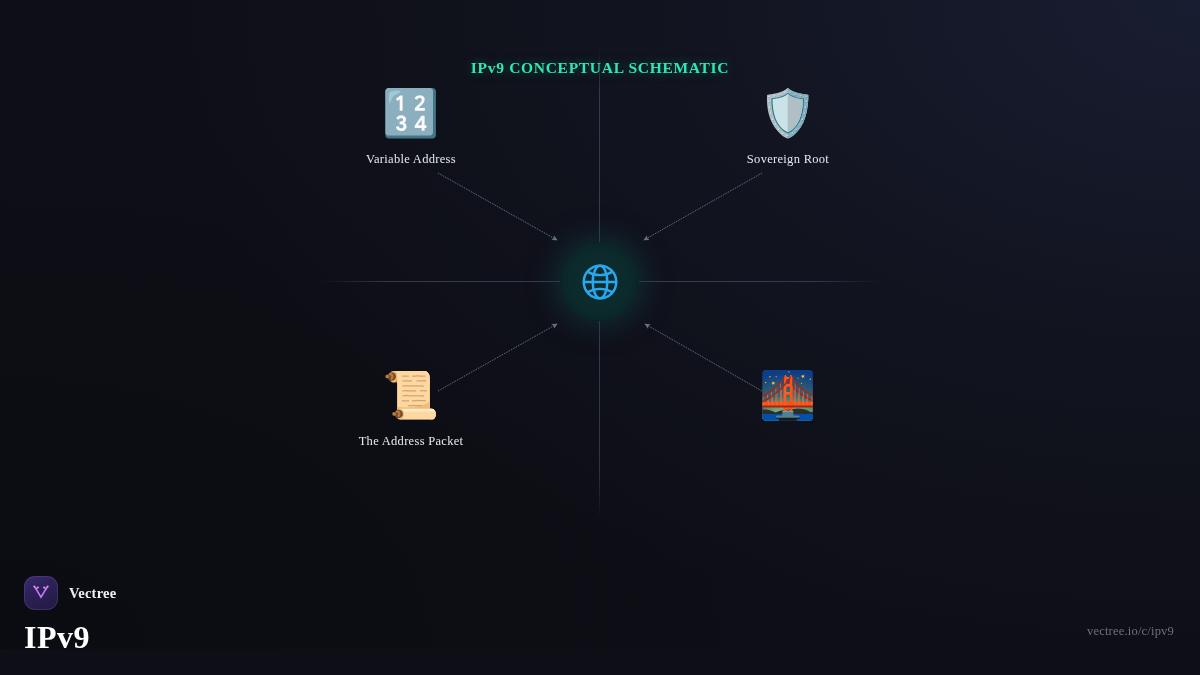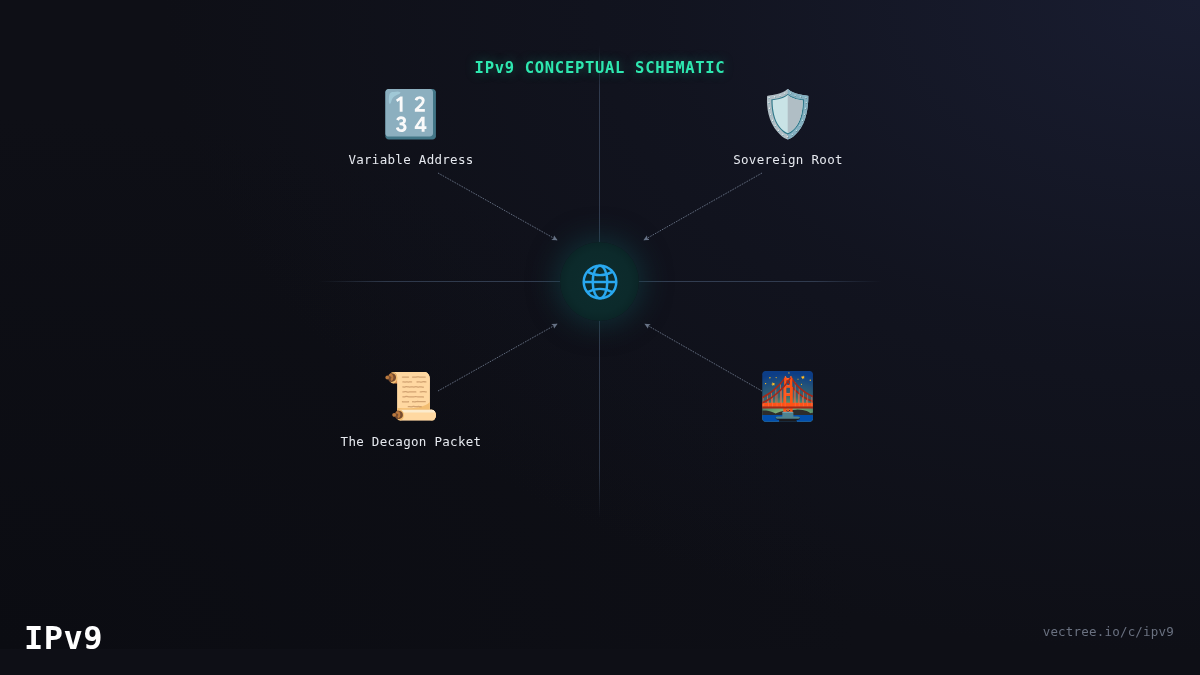--- a/index.html
+++ b/index.html
@@ -16,20 +16,21 @@
 
   #stage {
     position: relative;
     width: 1200px;
     height: 649px;
     background:
       radial-gradient(120% 140% at 100% 0%, #191d31 0%, #14172690 38%, #0e0f1600 72%),
       radial-gradient(130% 150% at 0% 100%, #0b0c12 0%, #0e0f16 55%),
       linear-gradient(135deg, #121422 0%, #0f111a 55%, #0d0e14 100%);
     overflow: hidden;
+    font-family: Liberation Serif, serif;
   }
 
   
   .axis-h {
     position: absolute;
     left: 318px;
     top: 281px;
     width: 564px;
     height: 1px;
     background: linear-gradient(to right,
@@ -206,25 +207,45 @@
     <div class="nlabel">Variable Address</div>
   </div>
 
   <div class="node node-tr">
     <span class="glyph">🛡️</span>
     <div class="nlabel">Sovereign Root</div>
   </div>
 
   <div class="node node-bl">
     <span class="glyph">📜</span>
-    <div class="nlabel">The Decagon Packet</div>
+    <div class="nlabel">The Address Packet</div>
   </div>
 
   <div class="node node-br">
     <span class="glyph">🌉</span>
   </div>
 
+  <div class="brand-row">
+    <div class="brand-logo">
+      <svg width="20" height="20" viewBox="0 0 24 24">
+        <g stroke="#c77bf0" stroke-width="1.9" fill="none" stroke-linecap="round">
+          <path d="M6 7 L12 17 L18 7"></path>
+          <path d="M6 7 L4.2 4.6"></path>
+          <path d="M6 7 L8.2 5.4"></path>
+          <path d="M18 7 L19.8 4.6"></path>
+          <path d="M18 7 L15.8 5.4"></path>
+        </g>
+        <g fill="#d98df5">
+          <circle cx="4.0" cy="4.3" r="1.25"></circle>
+          <circle cx="8.4" cy="5.1" r="1.05"></circle>
+          <circle cx="20.0" cy="4.3" r="1.25"></circle>
+          <circle cx="15.6" cy="5.1" r="1.05"></circle>
+        </g>
+      </svg>
+    </div>
+    <div class="brand-name">Vectree</div>
+  </div>
 
   <div class="big-title">IPv9</div>
 
   <div class="url">vectree.io/c/ipv9</div>
 
 </div>
 
 </body></html>

